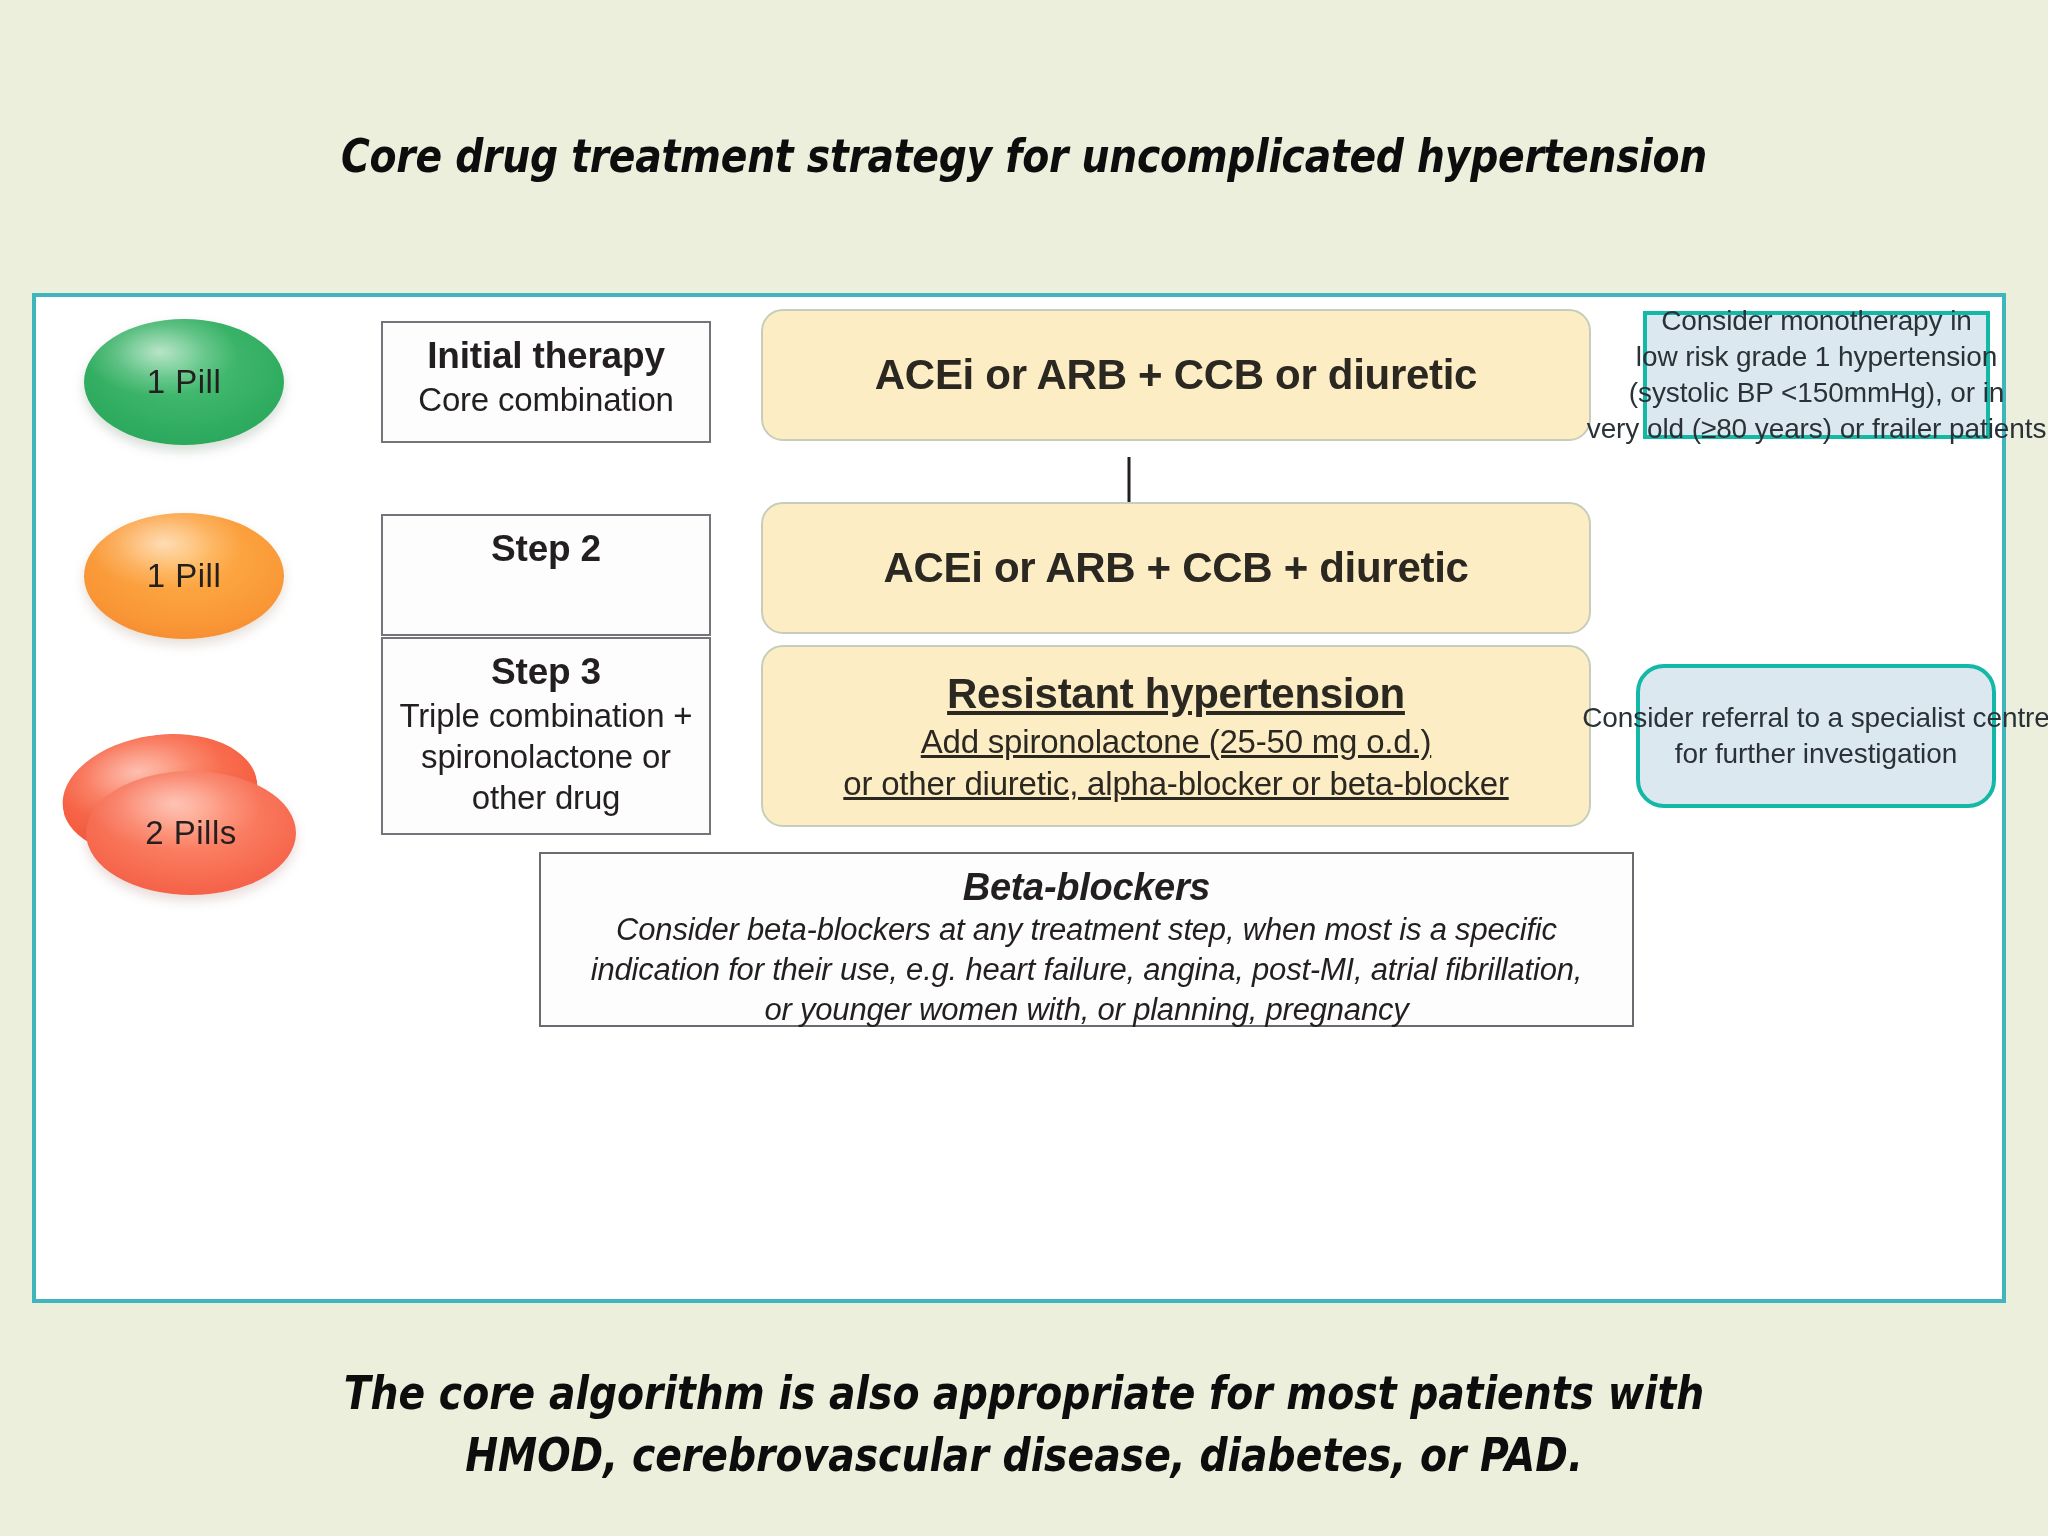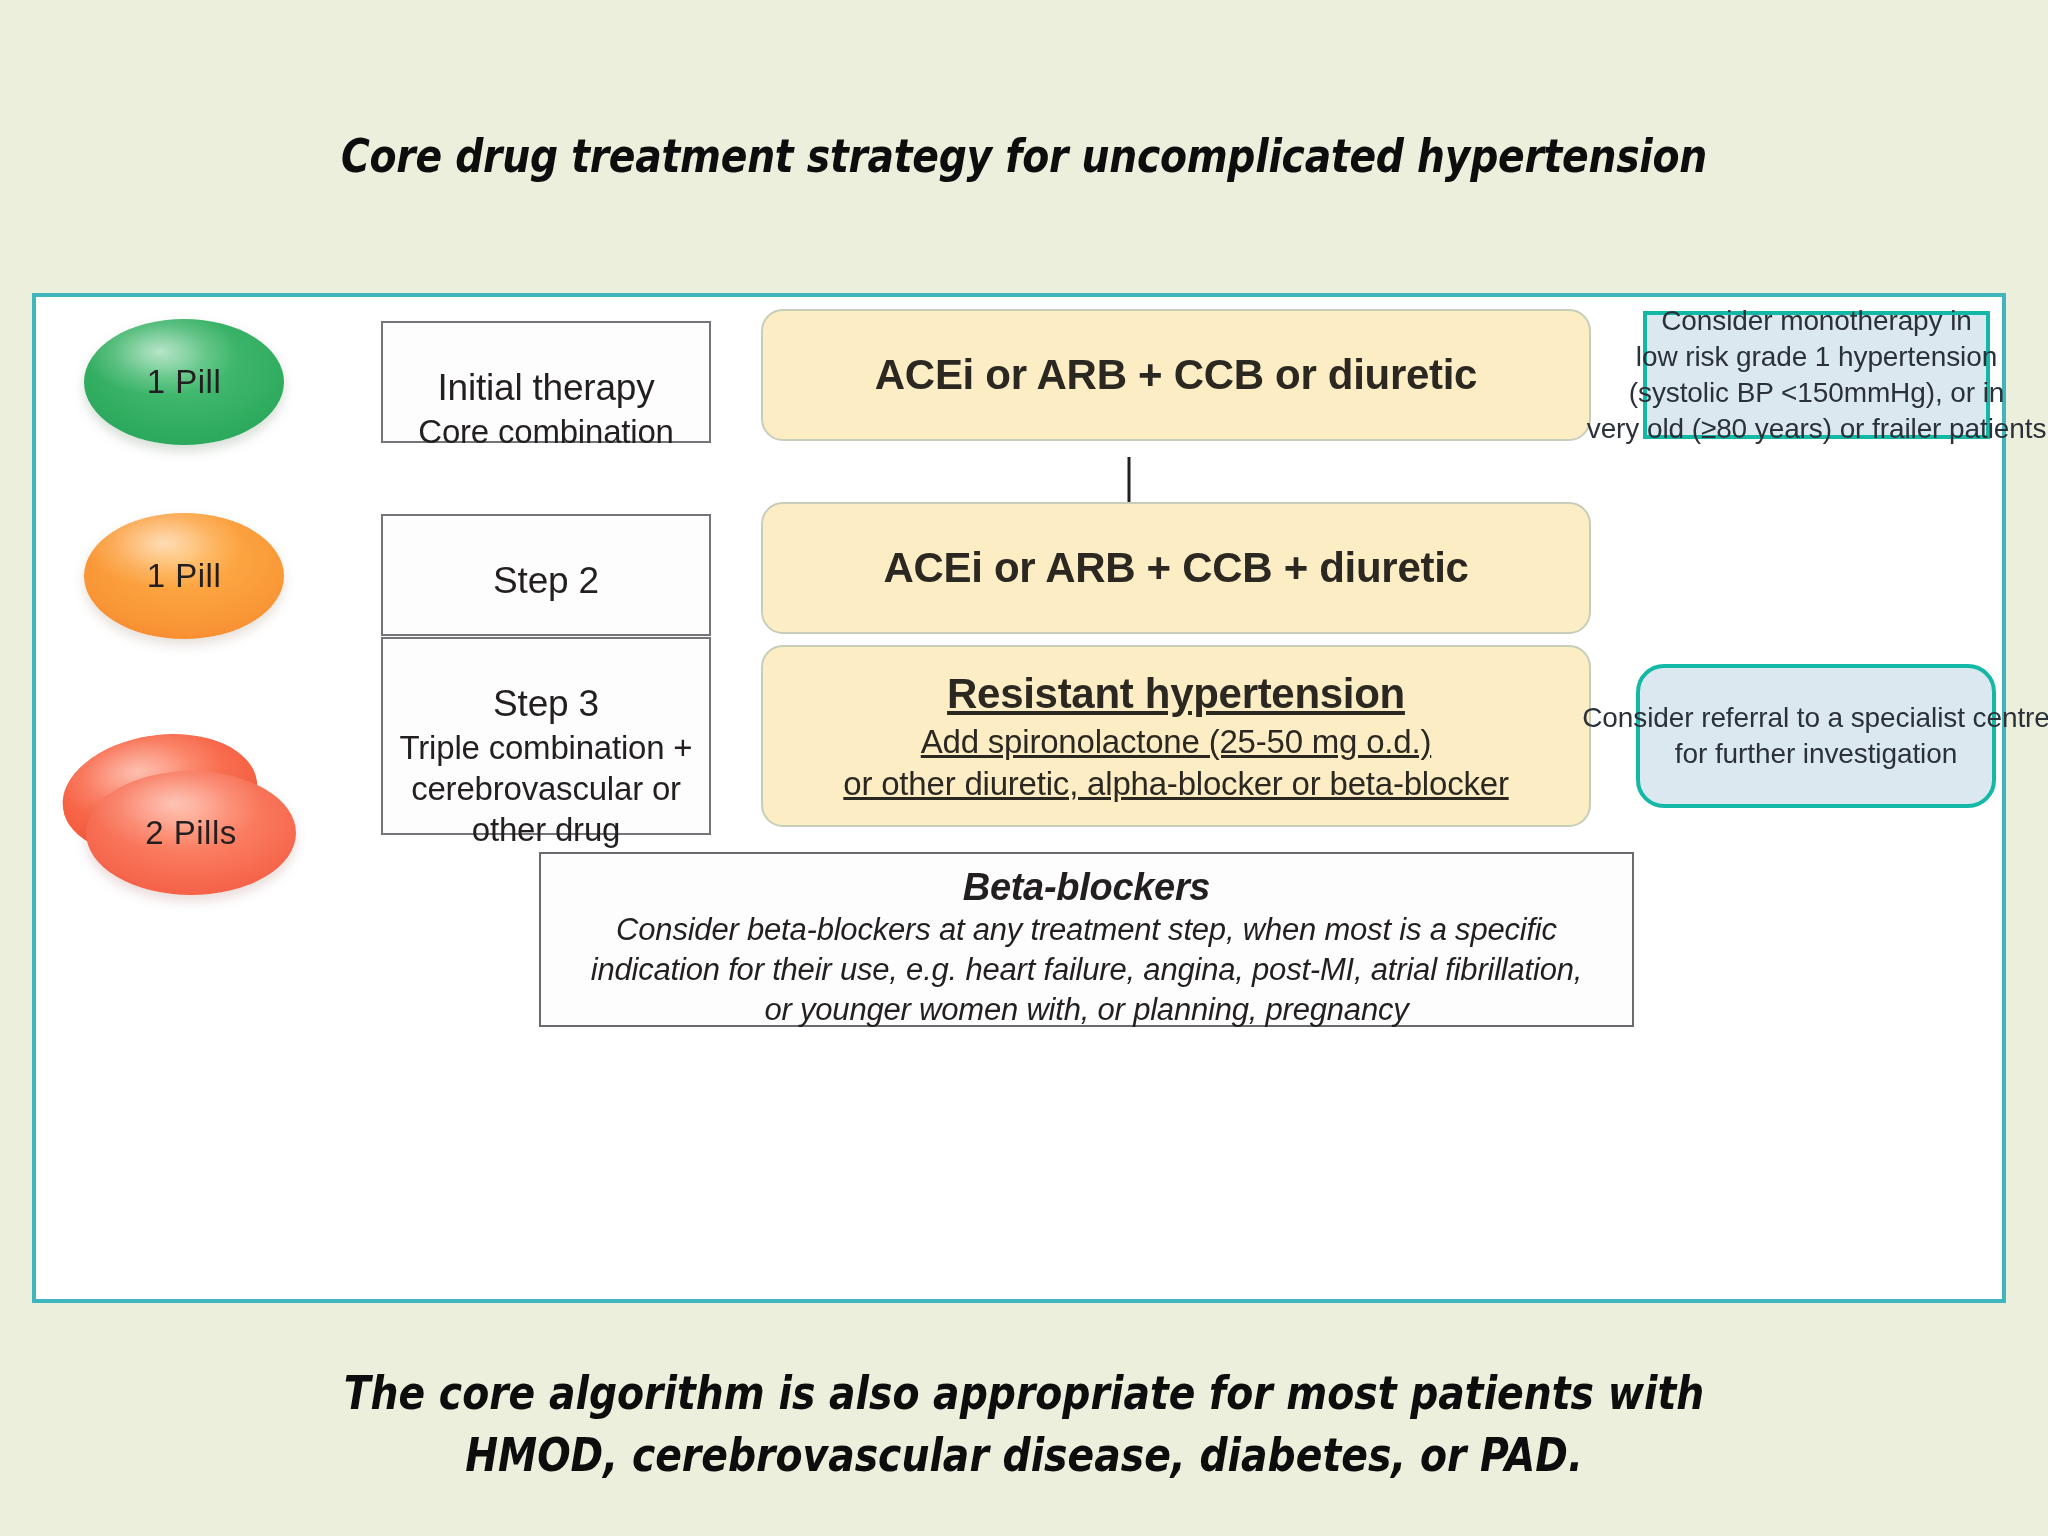--- a/index.html
+++ b/index.html
@@ -133,24 +133,23 @@
     left: 345px;
     box-sizing: border-box;
     background: #fdfdfd;
     border: 2px solid #75747a;
     text-align: center;
     color: #231f20;
     padding: 10px 8px;
   }
   .step-title {
     font-size: 37px;
-    font-weight: normal;
+    font-weight: bold;
     line-height: 46px;
     letter-spacing: -0.2px;
-    margin-top: 32px;
   }
   .step-sub {
     font-size: 33px;
     font-weight: normal;
     line-height: 41px;
     letter-spacing: -0.2px;
   }
 
   
   .therapy-box {
@@ -303,21 +302,21 @@
     <div class="pill-stack" style="top:432px;">
       <div class="pill-red-back"></div>
       <div class="pill-red-front">
         <span>2 Pills</span>
       </div>
     </div>
 
     <div class="step-box" style="top:340px; width:330px; height:198px;">
       <div class="step-title">Step 3</div>
       <div class="step-sub">Triple combination +</div>
-      <div class="step-sub">cerebrovascular or</div>
+      <div class="step-sub">spironolactone or</div>
       <div class="step-sub">other drug</div>
     </div>
 
     <div class="therapy-box" style="top:348px; width:830px; height:182px;text-decoration:underline;">
       <div class="therapy-head">Resistant hypertension</div>
       <div class="therapy-sub">Add spironolactone (25-50 mg o.d.)</div>
       <div class="therapy-sub">or other diuretic, alpha-blocker or beta-blocker</div>
     </div>
 
     <div class="note-box" style="left:1600px; top:367px; width:360px; height:144px;border-radius:28px;">

